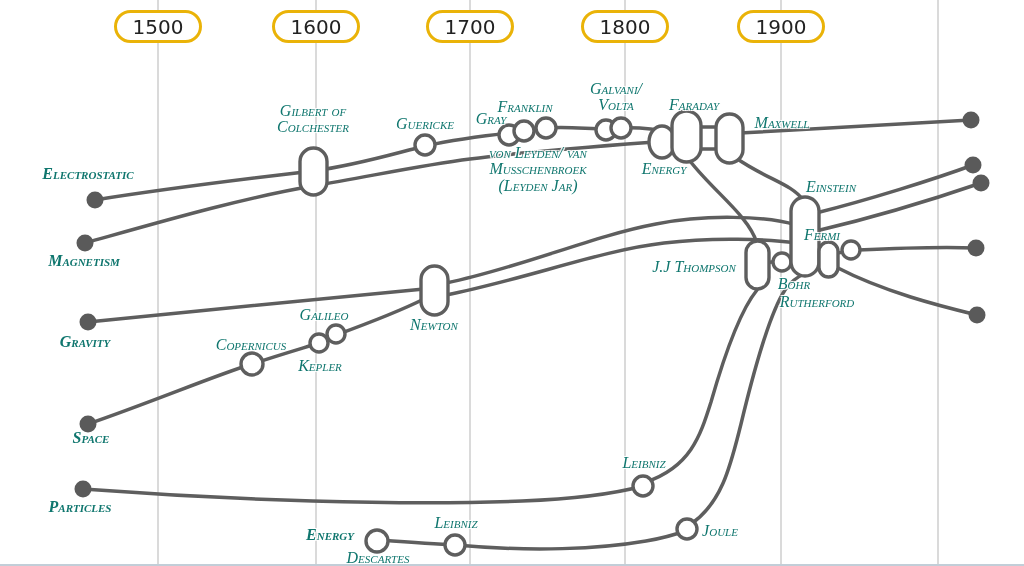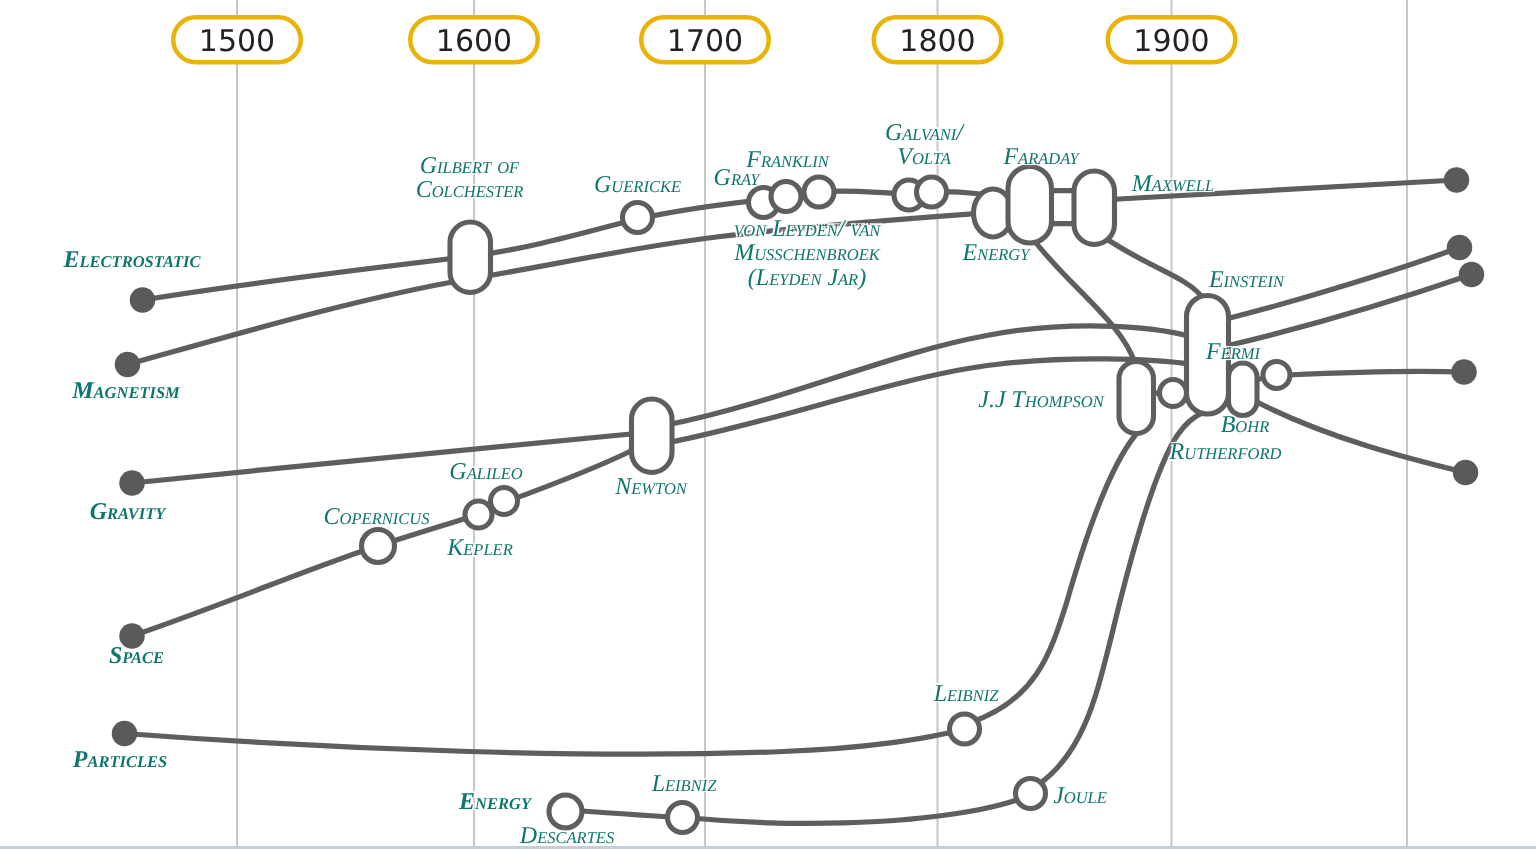--- a/index.html
+++ b/index.html
@@ -137,21 +137,21 @@
   <span class="lbl" style="left:491px;top:111px">Gray</span>
   <span class="lbl" style="left:525px;top:99px">Franklin</span>
   <span class="lbl wrap" style="left:616px;top:81px;width:80px">Galvani/ Volta</span>
   <span class="lbl wrap" style="left:538px;top:145px;width:148px">von Leyden/ van Musschenbroek (Leyden Jar)</span>
   <span class="lbl" style="left:664px;top:161px">Energy</span>
   <span class="lbl" style="left:694px;top:97px">Faraday</span>
   <span class="lbl" style="left:782px;top:115px">Maxwell</span>
   <span class="lbl" style="left:831px;top:179px">Einstein</span>
   <span class="lbl" style="left:822px;top:227px">Fermi</span>
   <span class="lbl" style="left:694px;top:259px">J.J Thompson</span>
-  <span class="lbl" style="left:830px;top:276px">Bohr</span>
+  <span class="lbl" style="left:794px;top:276px">Bohr</span>
   <span class="lbl" style="left:817px;top:294px">Rutherford</span>
   <span class="lbl" style="left:251px;top:337px">Copernicus</span>
   <span class="lbl" style="left:320px;top:358px">Kepler</span>
   <span class="lbl" style="left:324px;top:307px">Galileo</span>
   <span class="lbl" style="left:434px;top:317px">Newton</span>
   <span class="lbl" style="left:644px;top:455px">Leibniz</span>
   <span class="lbl" style="left:456px;top:515px">Leibniz</span>
   <span class="lbl" style="left:378px;top:550px">Descartes</span>
   <span class="lbl" style="left:720px;top:523px">Joule</span>
 

